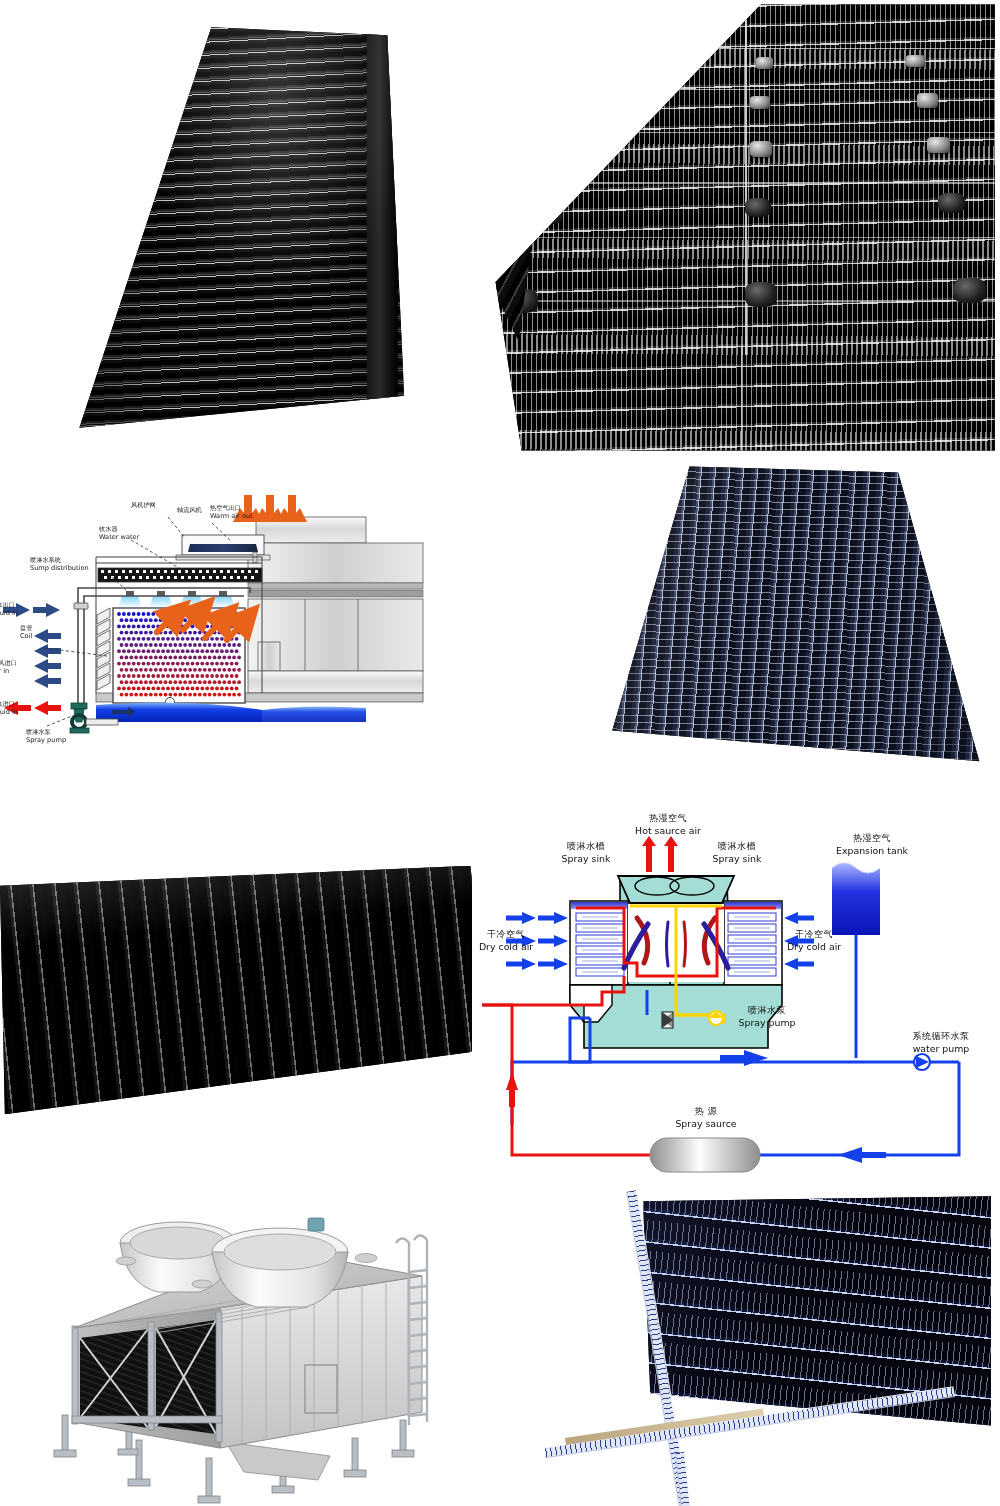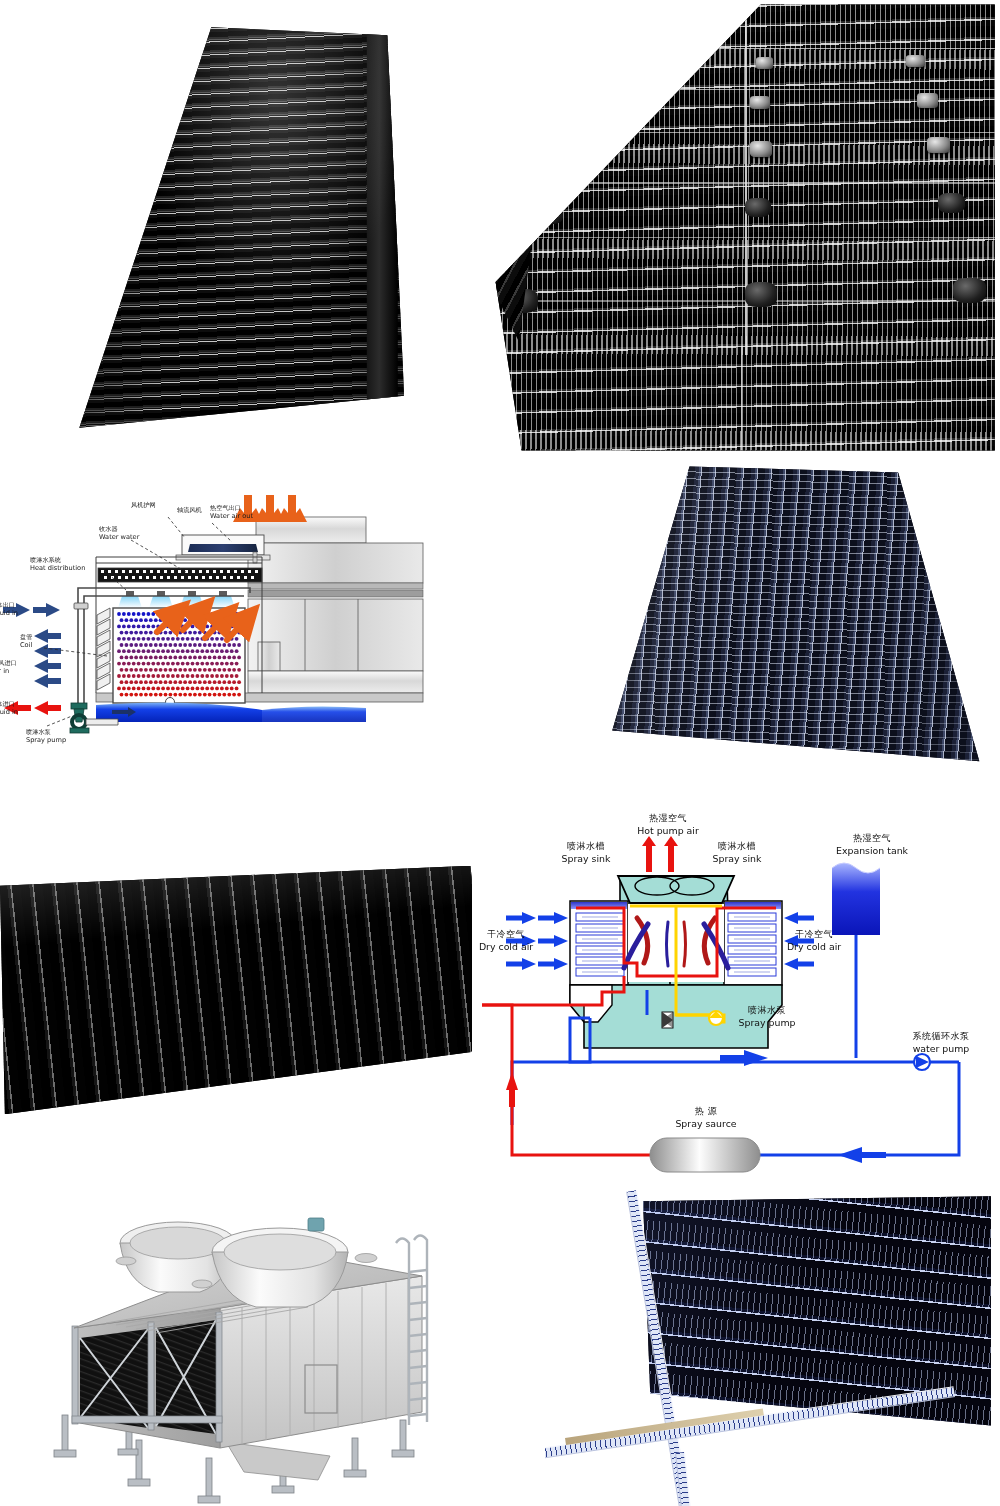--- a/index.html
+++ b/index.html
@@ -731,35 +731,35 @@
 
   
   <div class="lbl cn" style="left:131px;top:41px;">
     <b>风机护网</b>
   </div>
   <div class="lbl cn" style="left:177px;top:46px;">
     <b>轴流风机</b>
   </div>
   <div class="lbl cn" style="left:210px;top:44px;">
     <b>热空气出口</b>
-    <b class="en">Water air out</b>
+    <b class="en">Warm air out</b>
   </div>
   <div class="lbl cn" style="left:99px;top:65px;">
     <b>收水器</b>
     <b class="en">Water water</b>
   </div>
   <div class="lbl cn" style="left:30px;top:96px;">
     <b>喷淋水系统</b>
-    <b class="en">Heat distribution</b>
+    <b class="en">Sump distribution</b>
   </div>
   <div class="lbl cn" style="left:-10px;top:141px;">
     <b>液体出口</b>
     <b class="en">Liquid in</b>
   </div>
-  <div class="lbl cn" style="left:20px;top:173px;">
+  <div class="lbl cn" style="left:20px;top:164px;">
     <b>盘管</b>
     <b class="en">Coil</b>
   </div>
   <div class="lbl cn" style="left:-8px;top:199px;">
     <b>新风进口</b>
     <b class="en">Air in</b>
   </div>
   <div class="lbl cn" style="left:-10px;top:240px;">
     <b>液体进口</b>
     <b class="en">Liquid in</b>
@@ -930,21 +930,21 @@
     </g>
 
     <g>
       <rect x="178" y="338" width="110" height="34" rx="17" fill="url(#heatg)" stroke="#8a8a8a" stroke-width="1"></rect>
     </g>
   </svg>
 
   
   <div class="lbl cn" style="left:146px;top:12px;width:100px;">
     <span class="zh">热湿空气</span>
-    <span class="en">Hot pump air</span>
+    <span class="en">Hot saurce air</span>
   </div>
   <div class="lbl cn" style="left:66px;top:40px;width:96px;">
     <span class="zh">喷淋水槽</span>
     <span class="en">Spray sink</span>
   </div>
   <div class="lbl cn" style="left:200px;top:40px;width:130px;">
     <span class="zh">喷淋水槽</span>
     <span class="en">Spray sink</span>
   </div>
   <div class="lbl cn" style="left:-8px;top:128px;width:84px;">

